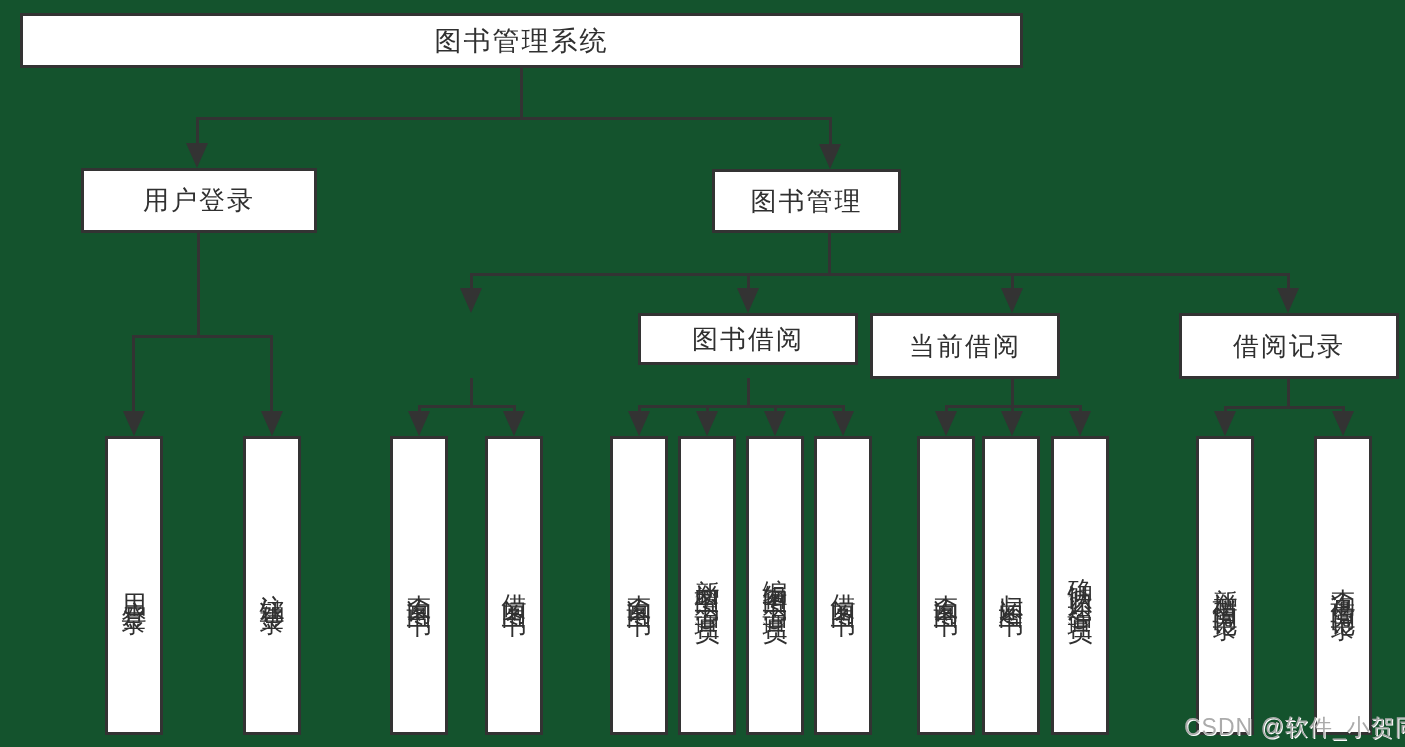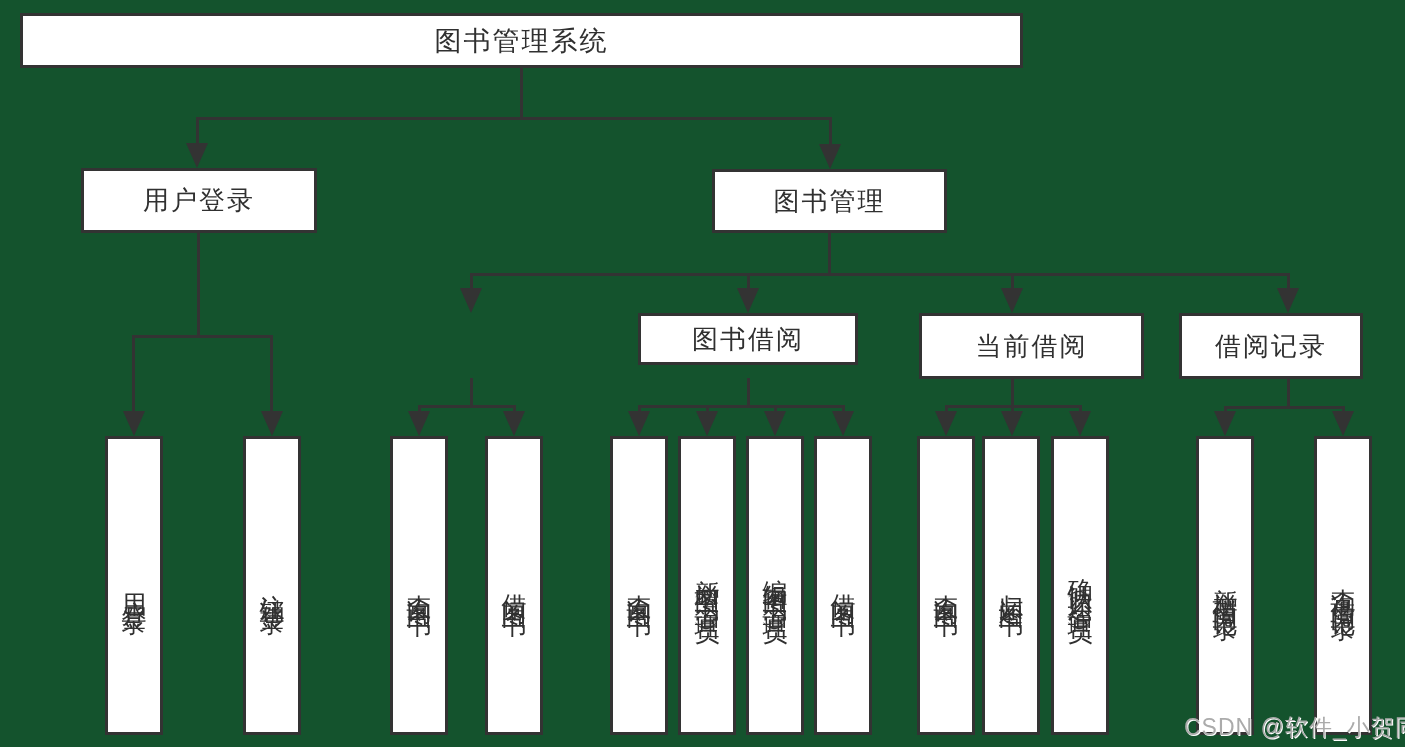--- a/index.html
+++ b/index.html
@@ -37,43 +37,43 @@
   <div class="box" style="left:20px;top:13px;width:1003px;height:55px;font-size:27px">图书管理系统</div>
 
   <div class="vline" style="left:520px;top:67px;height:52px"></div>
   <div class="hline" style="left:196px;top:117px;width:636px"></div>
   <div class="vline" style="left:196px;top:117px;height:30px"></div>
   <div class="arrow" style="left:186px;top:143px"></div>
   <div class="vline" style="left:829px;top:117px;height:30px"></div>
   <div class="arrow" style="left:819px;top:144px"></div>
 
   <div class="box" style="left:81px;top:168px;width:236px;height:65px">用户登录</div>
-  <div class="box" style="left:712px;top:169px;width:235px;height:64px">图书管理</div>
+  <div class="box" style="left:712px;top:169px;width:189px;height:64px">图书管理</div>
 
   <div class="vline" style="left:197px;top:232px;height:106px"></div>
   <div class="hline" style="left:132px;top:335px;width:141px"></div>
   <div class="vline" style="left:132px;top:335px;height:78px"></div>
   <div class="arrow" style="left:123px;top:411px"></div>
   <div class="vline" style="left:270px;top:335px;height:78px"></div>
   <div class="arrow" style="left:261px;top:411px"></div>
 
   <div class="vline" style="left:828px;top:233px;height:43px"></div>
   <div class="hline" style="left:470px;top:273px;width:820px"></div>
   <div class="vline" style="left:470px;top:273px;height:16px"></div>
   <div class="arrow" style="left:460px;top:288px"></div>
   <div class="vline" style="left:747px;top:273px;height:16px"></div>
   <div class="arrow" style="left:737px;top:288px"></div>
   <div class="vline" style="left:1011px;top:273px;height:16px"></div>
   <div class="arrow" style="left:1001px;top:288px"></div>
   <div class="vline" style="left:1287px;top:273px;height:16px"></div>
   <div class="arrow" style="left:1277px;top:288px"></div>
 
   <div class="box" style="left:638px;top:313px;width:220px;height:52px">图书借阅</div>
-  <div class="box" style="left:919px;top:313px;width:225px;height:66px">当前借阅</div>
-  <div class="box" style="left:1179px;top:313px;width:184px;height:66px">借阅记录</div>
+  <div class="box" style="left:870px;top:313px;width:190px;height:66px">当前借阅</div>
+  <div class="box" style="left:1179px;top:313px;width:220px;height:66px">借阅记录</div>
 
   <div class="vline" style="left:470px;top:378px;height:30px"></div>
   <div class="hline" style="left:418px;top:405px;width:98px"></div>
   <div class="vline" style="left:418px;top:405px;height:10px"></div>
   <div class="arrow" style="left:408px;top:411px"></div>
   <div class="vline" style="left:513px;top:405px;height:10px"></div>
   <div class="arrow" style="left:503px;top:411px"></div>
 
   <div class="vline" style="left:747px;top:378px;height:30px"></div>
   <div class="hline" style="left:638px;top:405px;width:207px"></div>

